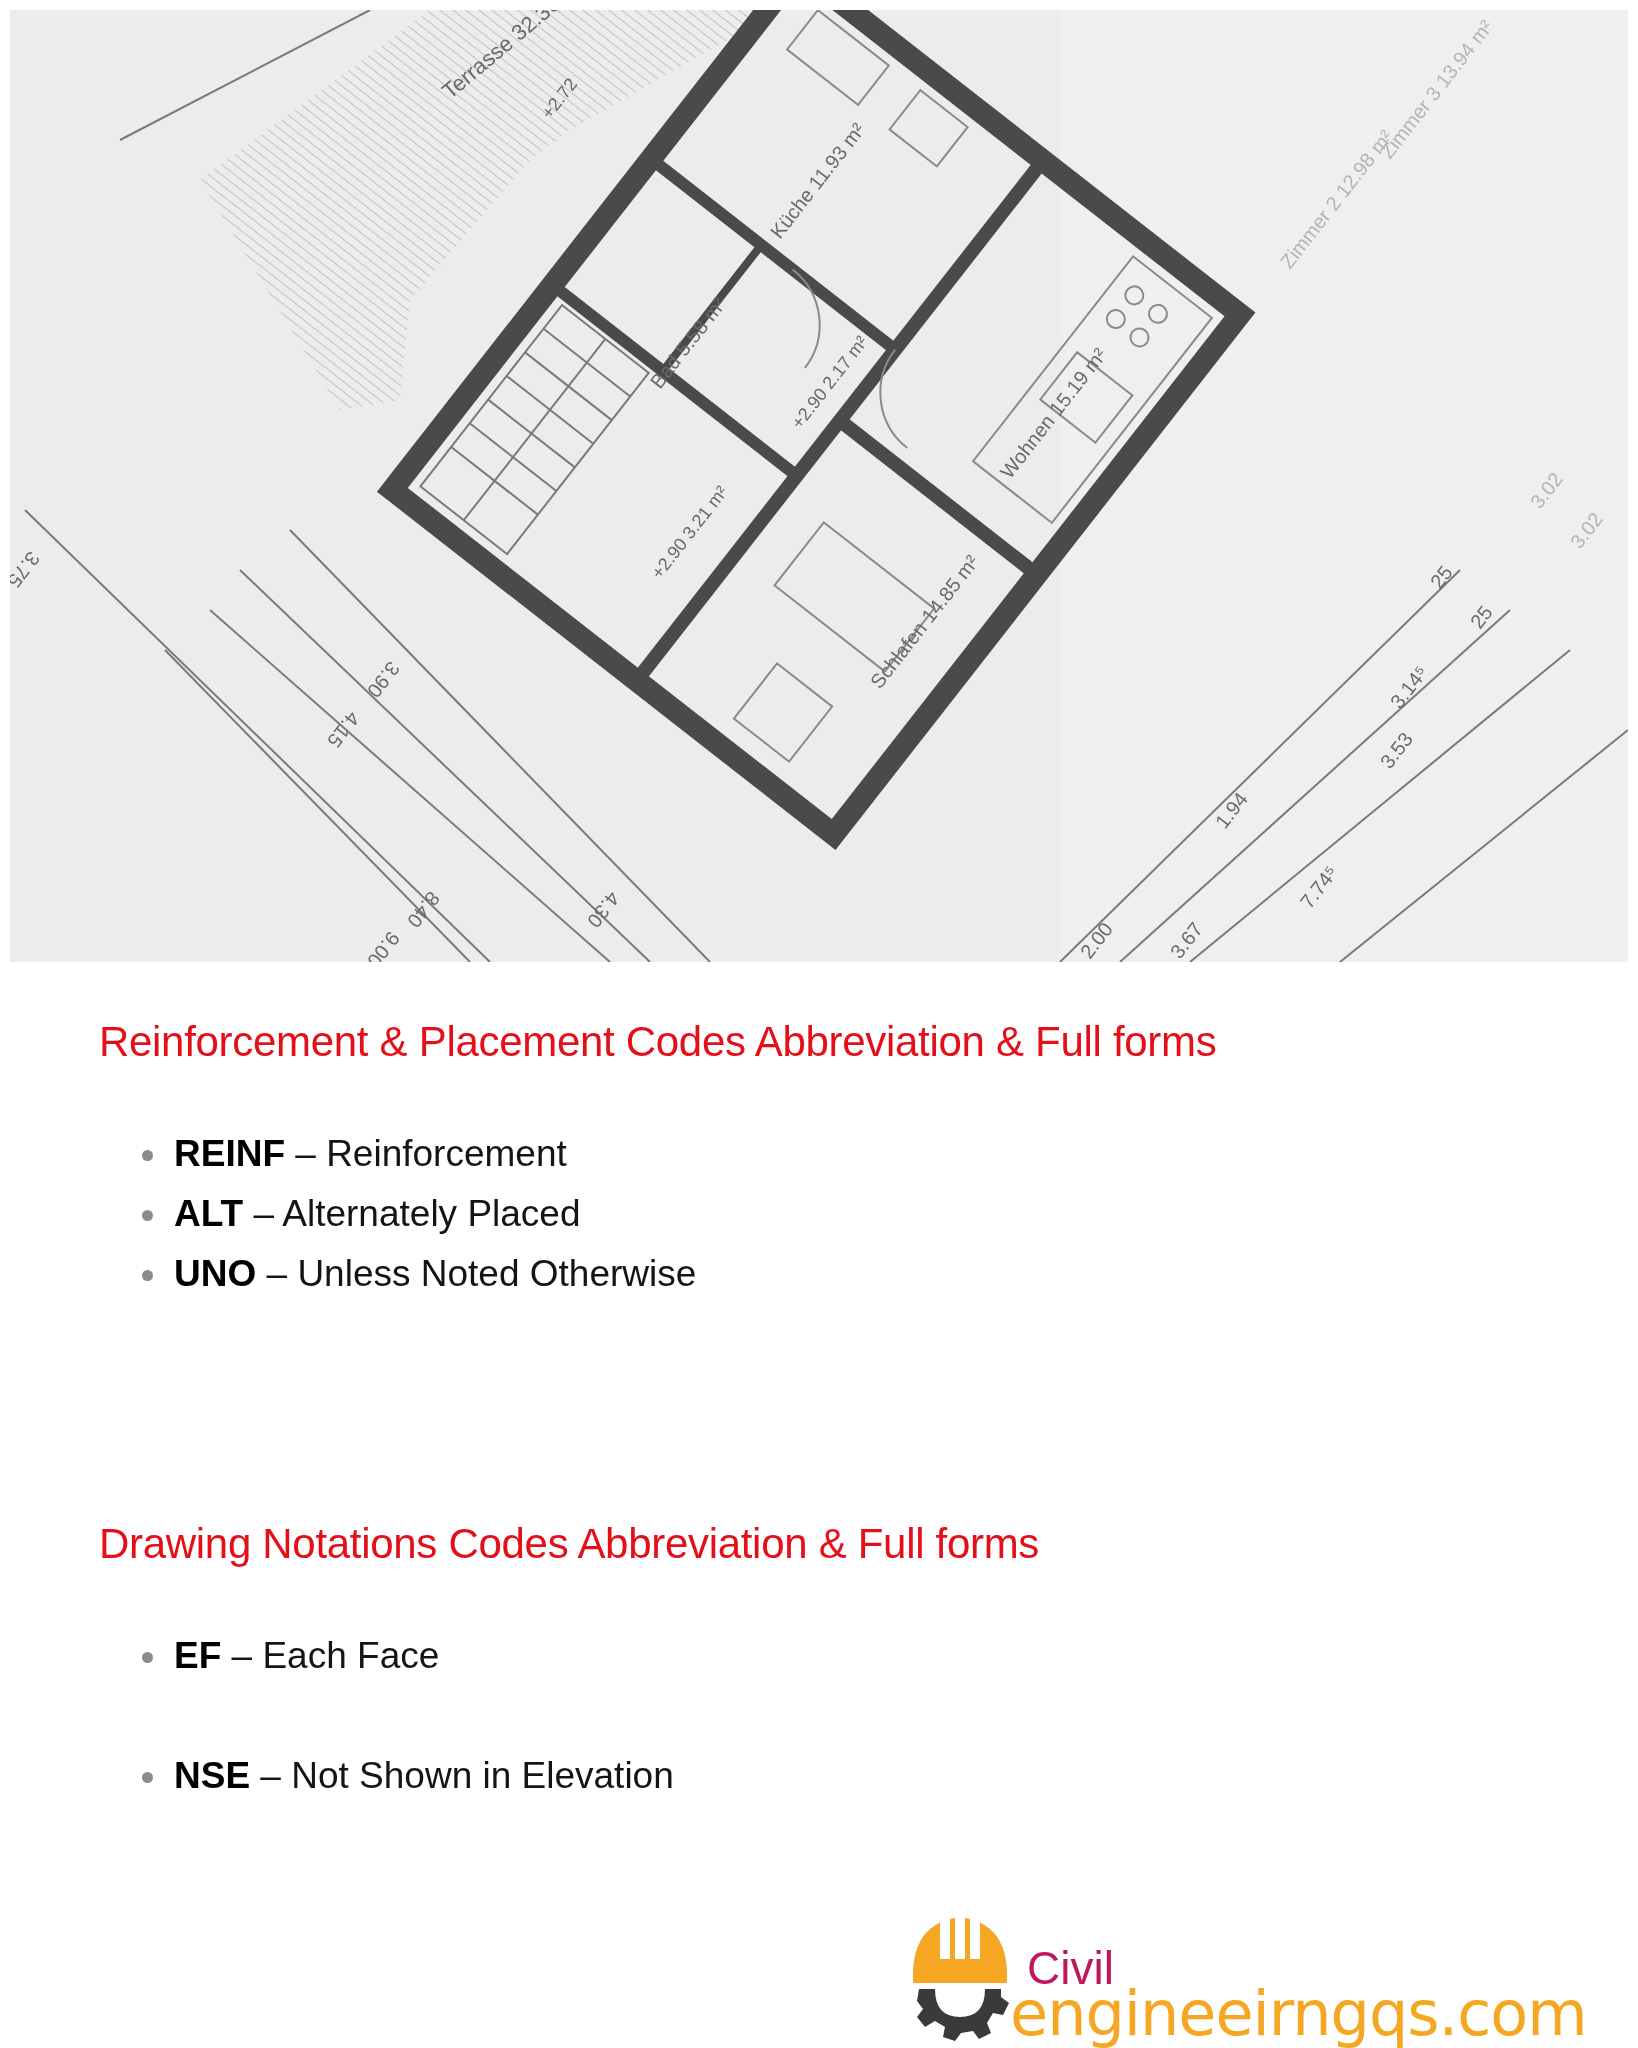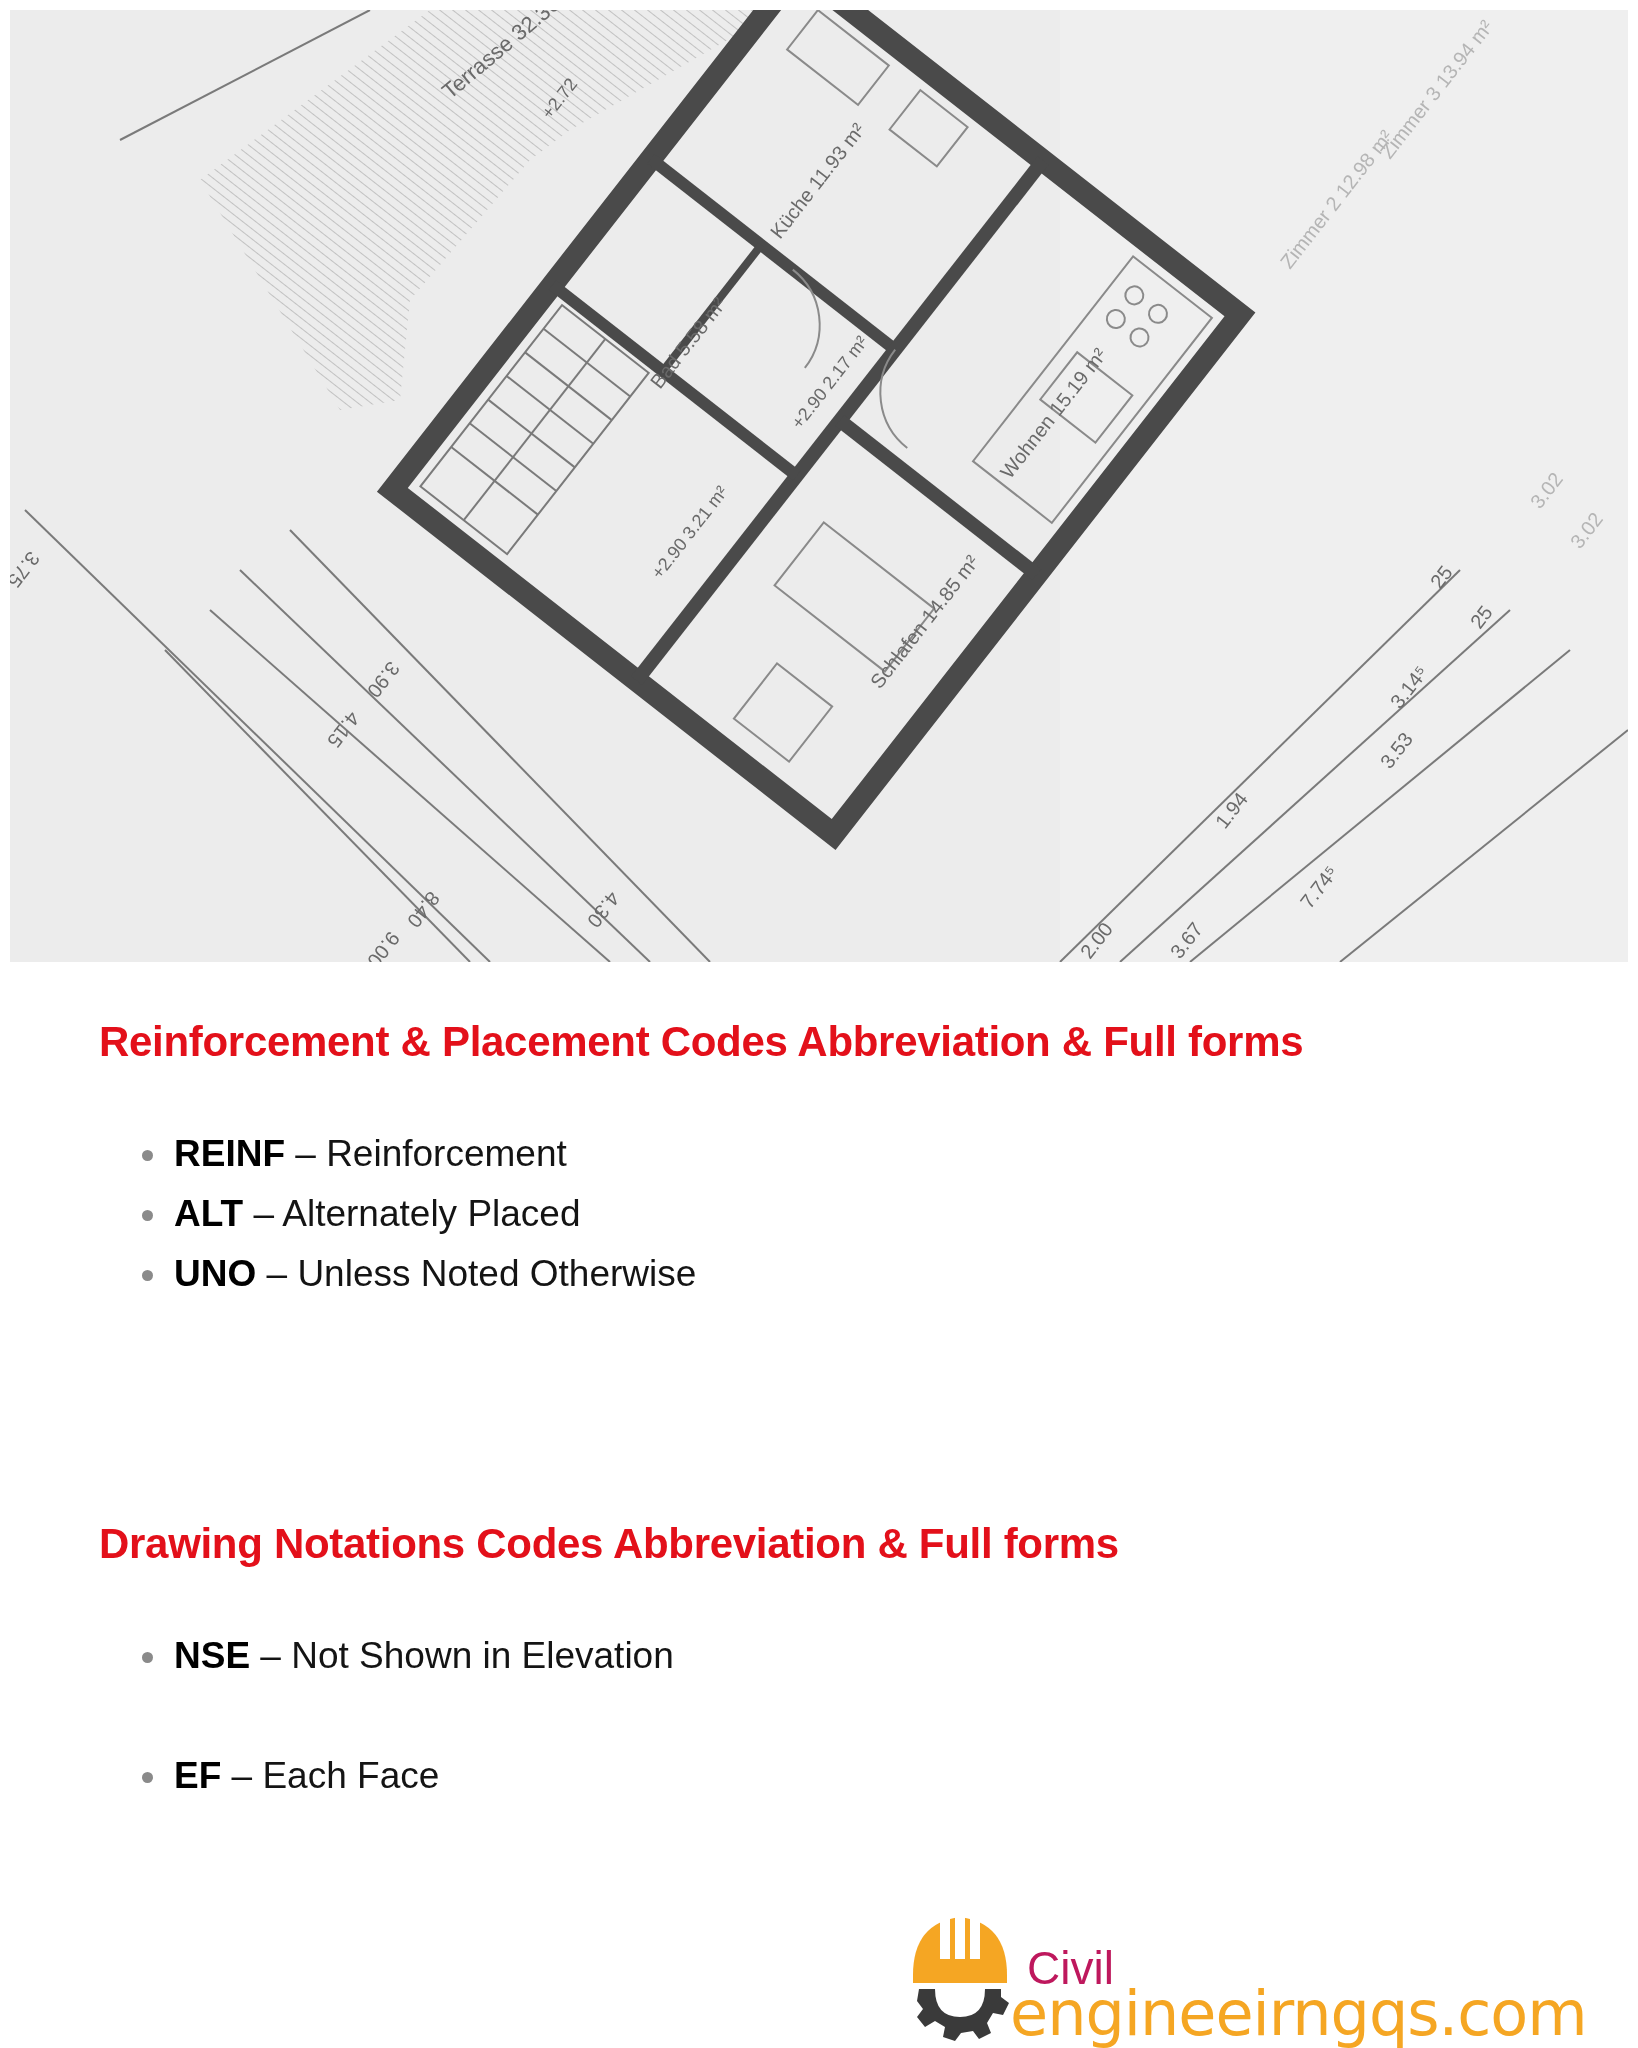--- a/index.html
+++ b/index.html
@@ -1,20 +1,20 @@
 <!DOCTYPE html>
 <html><head>
 <meta charset="utf-8">
 <style>
   html,body{margin:0;padding:0;background:#ffffff;}
   body{width:1638px;height:2048px;position:relative;overflow:hidden;font-family:"Liberation Sans",sans-serif;color:#111;}
   .hero{position:absolute;left:10px;top:10px;width:1618px;height:952px;background:#ececec;overflow:hidden;}
   .hero svg{position:absolute;left:0;top:0;}
   .plan-label{font-family:"Liberation Sans",sans-serif;fill:#6a6a6a;}
-  h2.section-title{position:absolute;left:99px;margin:0;font-size:42px;font-weight:700;color:#e3101a;letter-spacing:-0.3px;white-space:nowrap;}
+  h2.section-title{position:absolute;left:99px;margin:0;font-size:42px;font-weight:400;color:#e3101a;letter-spacing:-0.3px;white-space:nowrap;}
   ul.abbr-list{position:absolute;left:130px;margin:12px;padding:0;list-style:none;}
   ul.abbr-list li{position:relative;font-size:37px;line-height:60px;padding-left:32px;white-space:nowrap;color:#141414;}
   ul.abbr-list li::before{content:"";position:absolute;left:0;top:26px;width:11px;height:11px;border-radius:50%;background:#8a8a8a;}
   ul.abbr-list li b{font-weight:700;color:#000;}
   ul.spaced li{line-height:60px;margin-bottom:60px;}
   .logo{position:absolute;left:905px;top:1905px;width:600px;height:140px;}
   .logo-civil{position:absolute;left:122px;top:36px;font-size:46px;color:#be185d;font-family:"Liberation Sans",sans-serif;}
   .logo-domain{position:absolute;left:105px;top:72px;font-size:62px;color:#f5a623;font-family:"DejaVu Sans",sans-serif;letter-spacing:-1px;}
 </style>
 </head>
@@ -117,22 +117,22 @@
 
 <h2 class="section-title" style="top:1018px;">Reinforcement &amp; Placement Codes Abbreviation &amp; Full forms</h2>
 <ul class="abbr-list" style="top:1112px;">
   <li><b>REINF</b><span> – </span><span>Reinforcement</span></li>
   <li><b>ALT</b><span> – </span><span>Alternately Placed</span></li>
   <li><b>UNO</b><span> – </span><span>Unless Noted Otherwise</span></li>
 </ul>
 
 <h2 class="section-title" style="top:1520px;">Drawing Notations Codes Abbreviation &amp; Full forms</h2>
 <ul class="abbr-list spaced" style="top:1614px;">
+  <li><b>EF</b><span> – </span><span>Each Face</span></li>
   <li><b>NSE</b><span> – </span><span>Not Shown in Elevation</span></li>
-  <li><b>EF</b><span> – </span><span>Each Face</span></li>
 </ul>
 
 <div class="logo">
   <svg width="110" height="140" viewBox="0 0 110 140" style="position:absolute;left:0;top:0;">
 
     <path d="M8 70 Q8 18 55 12 Q102 18 102 70 L102 78 L8 78 Z" fill="#f5a623"></path>
     <rect x="35" y="10" width="10" height="44" fill="#ffffff"></rect>
     <rect x="50" y="8" width="10" height="46" fill="#ffffff"></rect>
     <rect x="65" y="10" width="10" height="44" fill="#ffffff"></rect>
 

